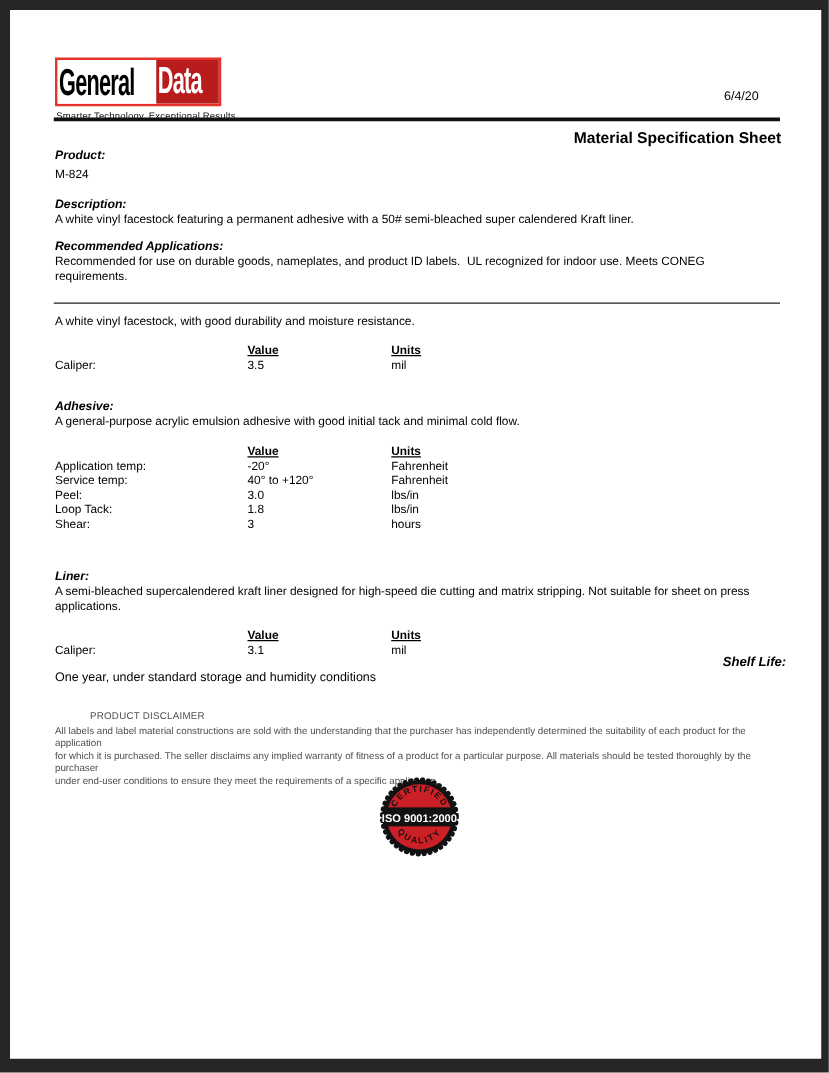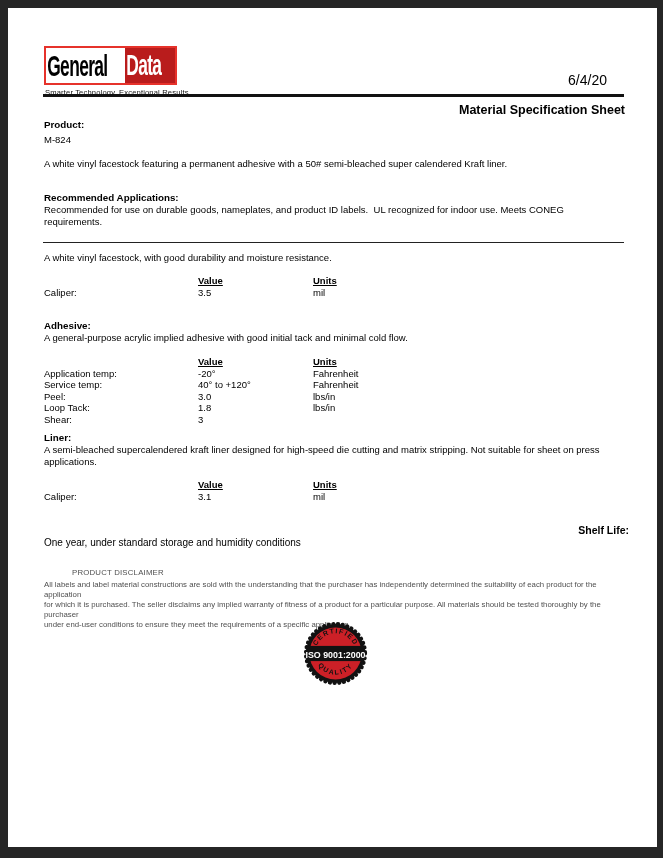--- a/index.html
+++ b/index.html
@@ -29,32 +29,32 @@
   .logo-word {
     font-weight:bold; font-size:28px; line-height:34px; letter-spacing:-1px;
     transform:scale(0.62,1.08); transform-origin:0 50%; white-space:nowrap;
     padding-left:2px;
   }
   .tagline {
     position:absolute; left:37px; top:80px; font-size:7.6px; color:#111;
     letter-spacing:0.15px; white-space:nowrap;
   }
   .doc-date {
-    position:absolute; top:64px; right:50px; font-size:14px; text-align:right;
+    position:absolute; top:64px; right:50px; font-size:10px; text-align:right;
   }
   .rule-thick {
     position:absolute; left:35px; top:86px; width:581px; height:3px; background:#111;
   }
   .doc-title {
     position:absolute; left:35px; top:95px; width:582px; text-align:right;
     font-size:12.5px; font-weight:bold;
   }
   
   .sec { position:absolute; left:36px; width:585px; font-size:9.5px; line-height:12px; }
-  .sec-h { font-weight:bold; font-size:9.8px; }
+  .sec-h { font-weight:bold; font-size:9.8px;font-style:italic; }
   .sec-t { white-space:pre-wrap; }
   .rule-thin {
     position:absolute; left:35px; top:234px; width:581px; height:1px; background:#222;
   }
   
   .spec-table { display:grid; grid-template-columns:154px 115px auto; line-height:11.6px; }
   .col-h { font-weight:bold; text-decoration:underline; }
   
   .shelf .sec-h { font-size:10.5px;text-align:right; }
   .shelf .sec-t { font-size:10px; line-height:13px; }
@@ -82,20 +82,21 @@
   <div class="doc-date">6/4/20</div>
   <div class="rule-thick"></div>
   <div class="doc-title">Material Specification Sheet</div>
 
   <div class="sec" style="top:111px">
     <div class="sec-h">Product:</div>
     <div class="sec-t" style="margin-top:3px">M-824</div>
   </div>
 
   <div class="sec" style="top:150px">
+    <div class="sec-h">Description:</div>
     <div class="sec-t">A white vinyl facestock featuring a permanent adhesive with a 50# semi-bleached super calendered Kraft liner.</div>
   </div>
 
   <div class="sec" style="top:184px">
     <div class="sec-h">Recommended Applications:</div>
     <div class="sec-t">Recommended for use on durable goods, nameplates, and product ID labels.  UL recognized for indoor use. Meets CONEG
 requirements.</div>
   </div>
 
   <div class="rule-thin"></div>
@@ -107,43 +108,44 @@
       <div class="col-h">Value</div>
       <div class="col-h">Units</div>
       <div>Caliper:</div>
       <div>3.5</div>
       <div>mil</div>
     </div>
   </div>
 
   <div class="sec" style="top:312px">
     <div class="sec-h">Adhesive:</div>
-    <div class="sec-t">A general-purpose acrylic implied adhesive with good initial tack and minimal cold flow.</div>
+    <div class="sec-t">A general-purpose acrylic emulsion adhesive with good initial tack and minimal cold flow.</div>
     <div class="spec-table" style="margin-top:12px">
       <div></div>
       <div class="col-h">Value</div>
       <div class="col-h">Units</div>
       <div>Application temp:</div>
       <div>-20°</div>
       <div>Fahrenheit</div>
       <div>Service temp:</div>
       <div>40° to +120°</div>
       <div>Fahrenheit</div>
       <div>Peel:</div>
       <div>3.0</div>
       <div>lbs/in</div>
       <div>Loop Tack:</div>
       <div>1.8</div>
       <div>lbs/in</div>
       <div>Shear:</div>
       <div>3</div>
+      <div>hours</div>
     </div>
   </div>
 
-  <div class="sec" style="top:424px">
+  <div class="sec" style="top:448px">
     <div class="sec-h">Liner:</div>
     <div class="sec-t">A semi-bleached supercalendered kraft liner designed for high-speed die cutting and matrix stripping. Not suitable for sheet on press
 applications.</div>
     <div class="spec-table" style="margin-top:11px">
       <div></div>
       <div class="col-h">Value</div>
       <div class="col-h">Units</div>
       <div>Caliper:</div>
       <div>3.1</div>
       <div>mil</div>

